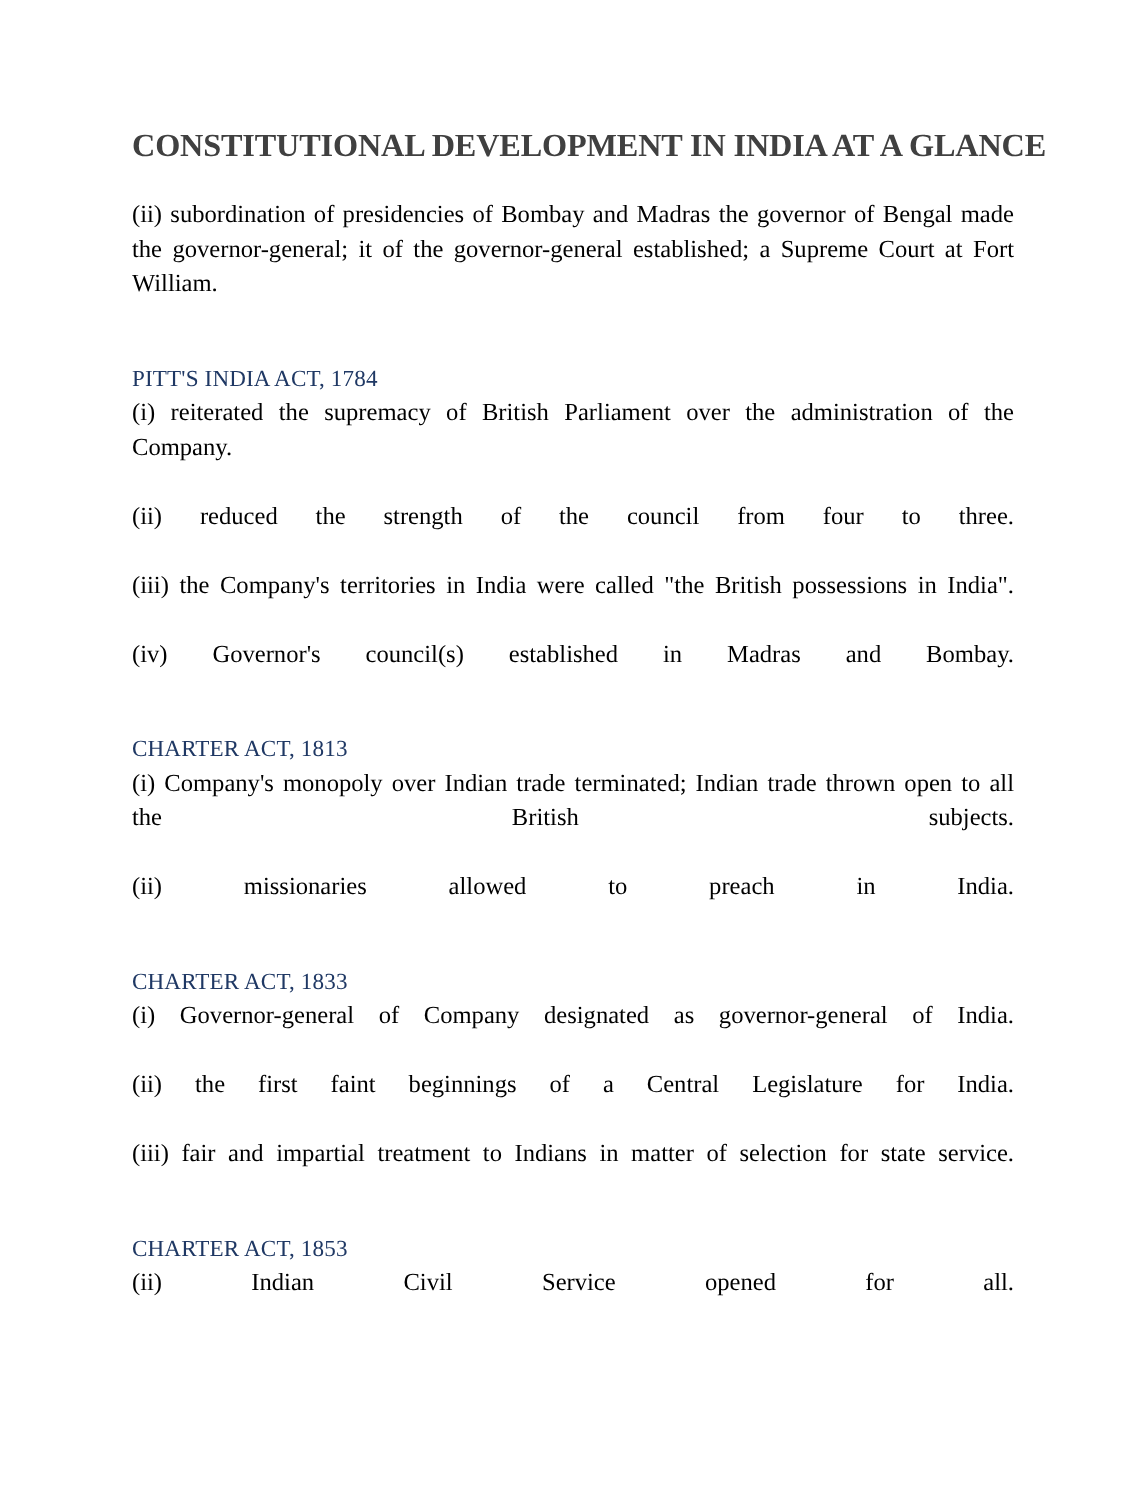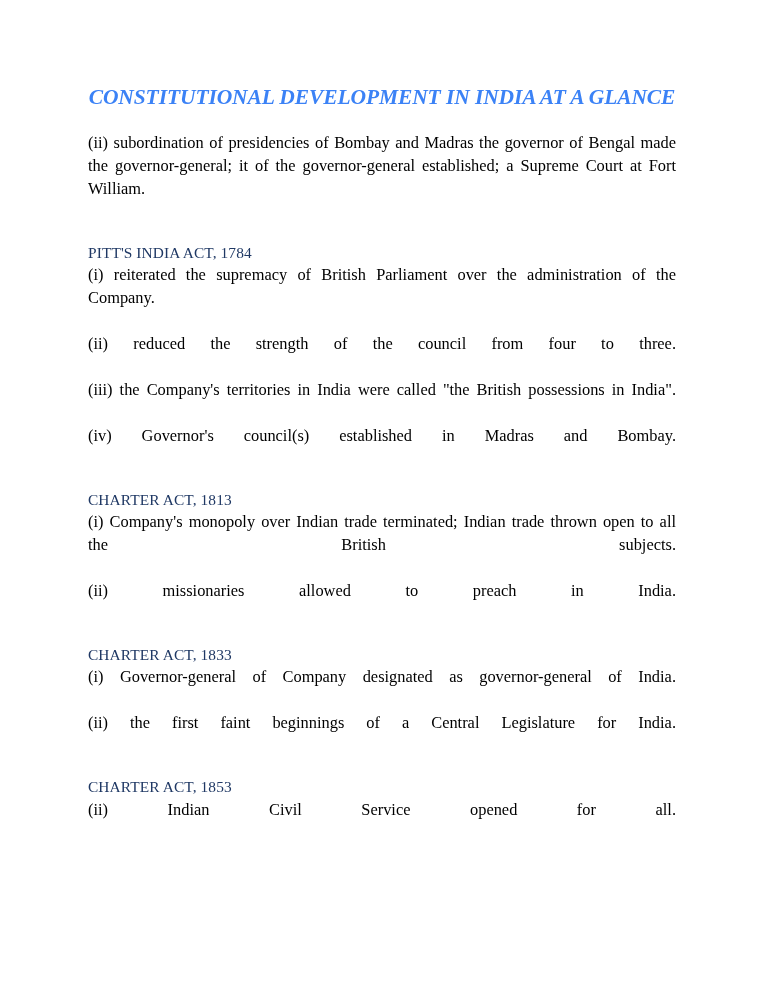--- a/index.html
+++ b/index.html
@@ -26,27 +26,26 @@
   .content {
     position: absolute;
     left: 88px;
     top: 84px;
     width: 588px;
   }
 
   .doc-title {
     font-size: 21.5px;
     font-weight: bold;
-    color: #3b82f6;
+    color: #404040;
     letter-spacing: -0.1px;
     line-height: 1.22;
     margin: 0 0 22px 0;
     text-align: center;
     white-space: nowrap;
-    font-style: italic;
   }
 
   .section {
     margin: 0 0 18px 0;
   }
   .section:last-child {
     margin-bottom: 0;
   }
 
   .section-heading {
@@ -96,20 +95,21 @@
         </div>
         <div class="section">
           <h2 class="section-heading">CHARTER ACT, 1813</h2>
           <p class="clause">(i) Company's monopoly over Indian trade terminated; Indian trade thrown open to all the British subjects.</p>
           <p class="clause">(ii) missionaries allowed to preach in India.</p>
         </div>
         <div class="section">
           <h2 class="section-heading">CHARTER ACT, 1833</h2>
           <p class="clause">(i) Governor-general of Company designated as governor-general of India.</p>
           <p class="clause">(ii) the first faint beginnings of a Central Legislature for India.</p>
+          <p class="clause">(iii) fair and impartial treatment to Indians in matter of selection for state service.</p>
         </div>
         <div class="section">
           <h2 class="section-heading">CHARTER ACT, 1853</h2>
           <p class="clause">(ii) Indian Civil Service opened for all.</p>
         </div>
       </div>
 
   </div>
 </div>
 

